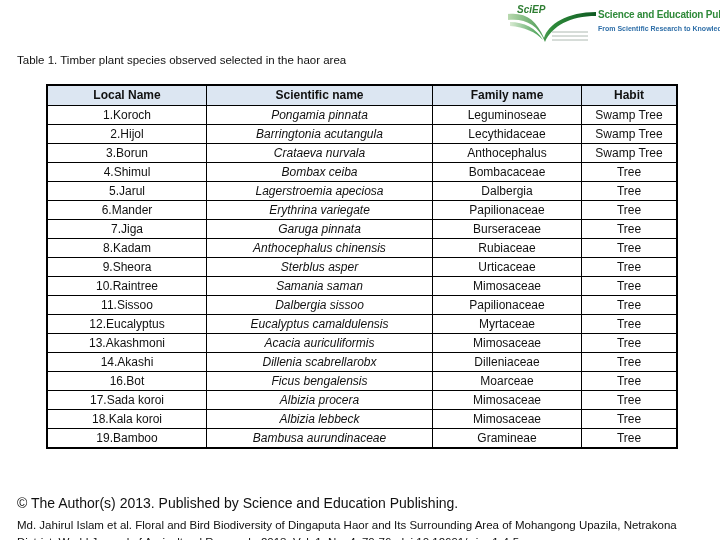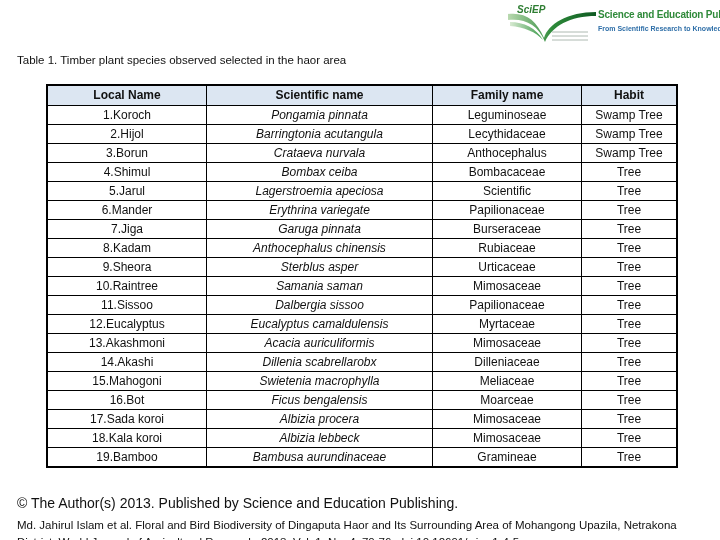--- a/index.html
+++ b/index.html
@@ -176,21 +176,21 @@
     </tr>
     <tr>
       <td>4.Shimul</td>
       <td class="sci">Bombax ceiba</td>
       <td>Bombacaceae</td>
       <td>Tree</td>
     </tr>
     <tr>
       <td>5.Jarul</td>
       <td class="sci">Lagerstroemia apeciosa</td>
-      <td>Scientific</td>
+      <td>Dalbergia</td>
       <td>Tree</td>
     </tr>
     <tr>
       <td>6.Mander</td>
       <td class="sci">Erythrina variegate</td>
       <td>Papilionaceae</td>
       <td>Tree</td>
     </tr>
     <tr>
       <td>7.Jiga</td>
@@ -234,26 +234,20 @@
       <td>Mimosaceae</td>
       <td>Tree</td>
     </tr>
     <tr>
       <td>14.Akashi</td>
       <td class="sci">Dillenia scabrellarobx</td>
       <td>Dilleniaceae</td>
       <td>Tree</td>
     </tr>
     <tr>
-      <td>15.Mahogoni</td>
-      <td class="sci">Swietenia macrophylla</td>
-      <td>Meliaceae</td>
-      <td>Tree</td>
-    </tr>
-    <tr>
       <td>16.Bot</td>
       <td class="sci">Ficus bengalensis</td>
       <td>Moarceae</td>
       <td>Tree</td>
     </tr>
     <tr>
       <td>17.Sada koroi</td>
       <td class="sci">Albizia procera</td>
       <td>Mimosaceae</td>
       <td>Tree</td>

